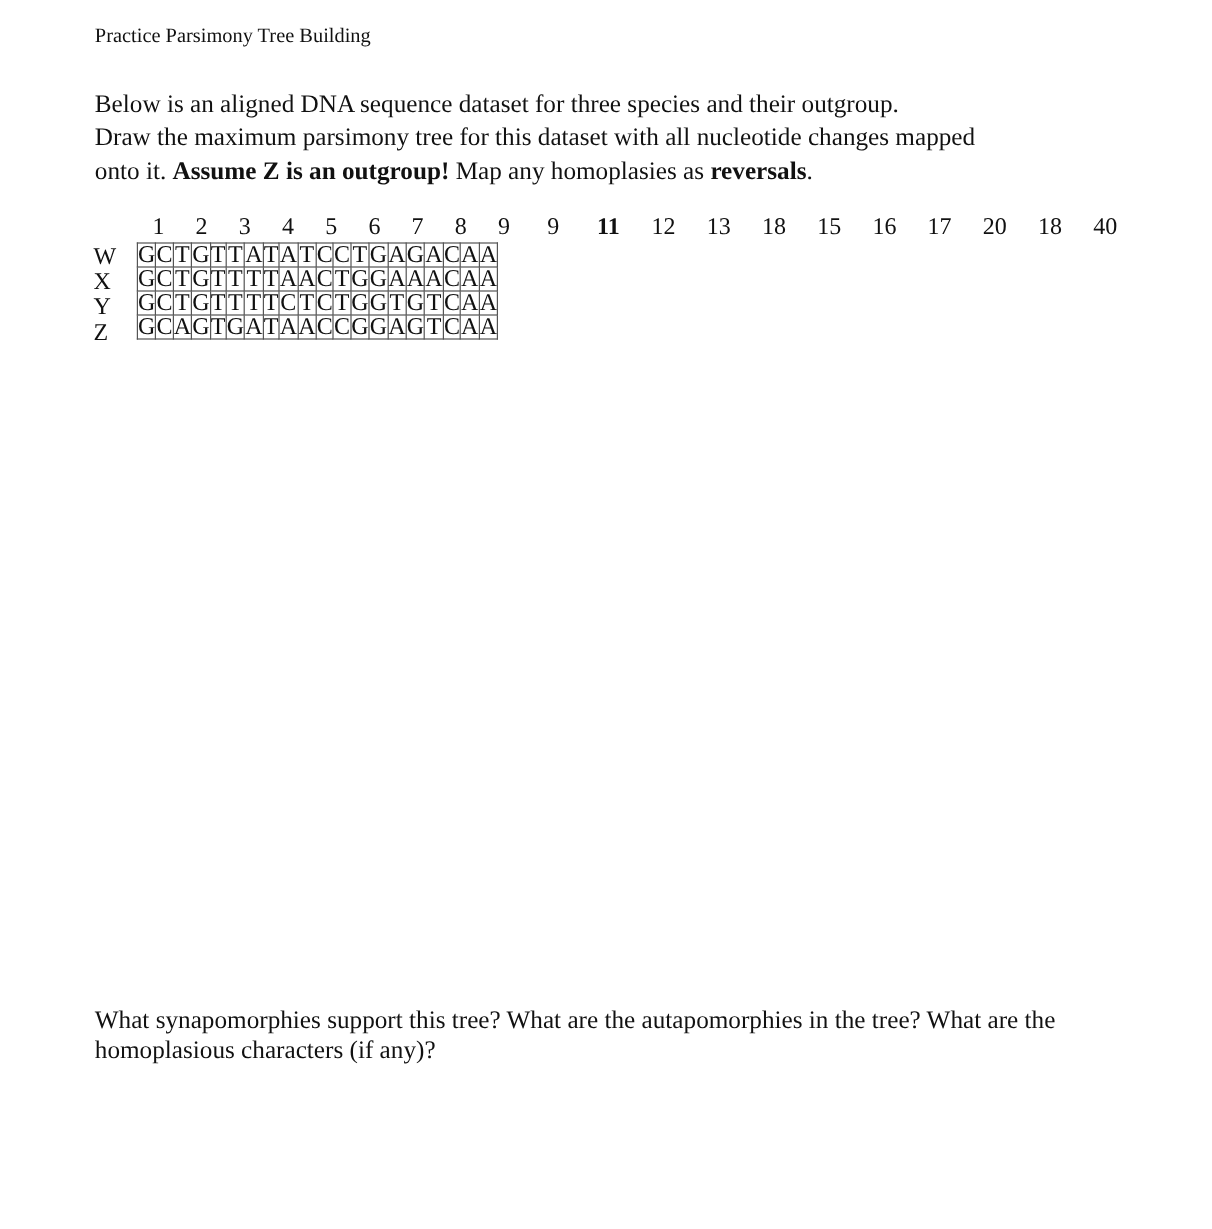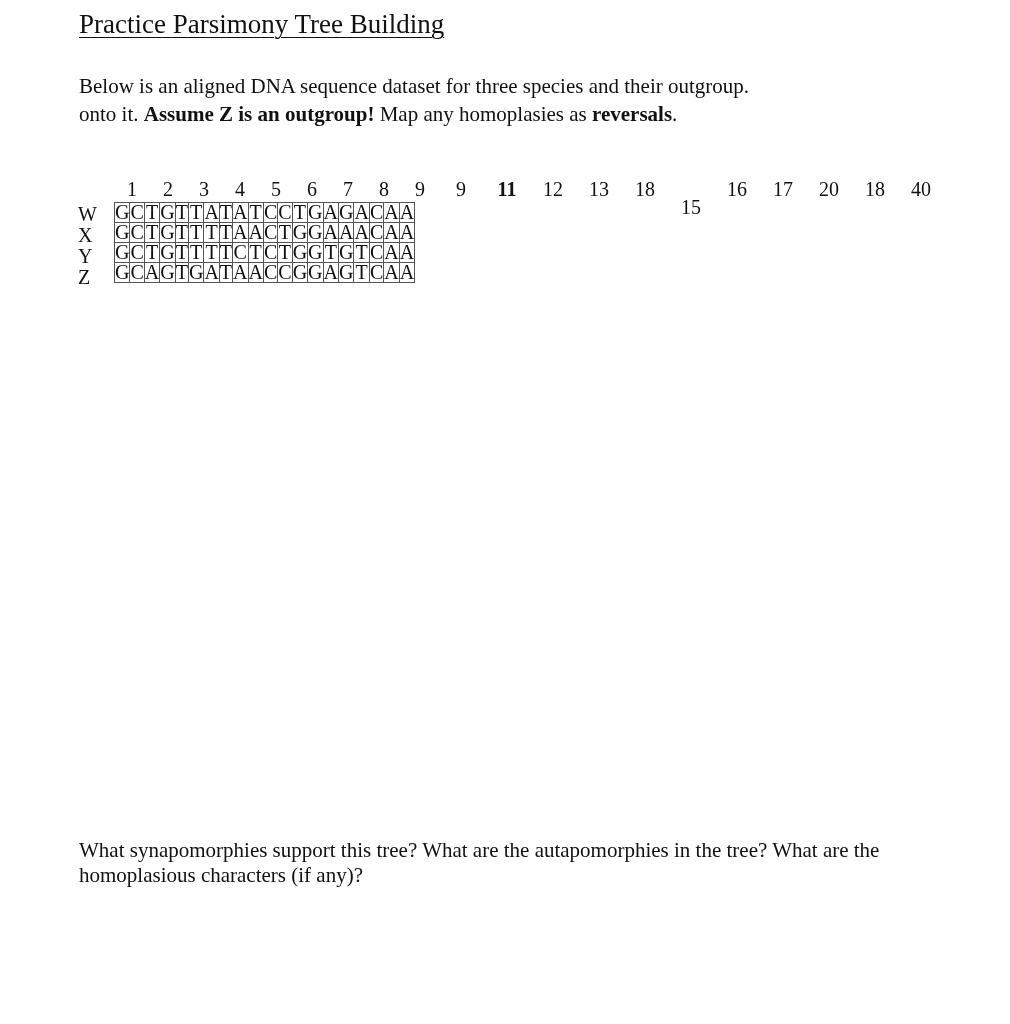--- a/index.html
+++ b/index.html
@@ -1,22 +1,22 @@
 <!DOCTYPE html>
 <html><head>
   <meta charset="utf-8">
   <style>
     html, body { margin: 0; padding: 0; background: #ffffff; }
     body {
       width: 1010px; height: 1024px; position: relative; overflow: hidden;
       font-family: "Liberation Serif", "DejaVu Serif", serif; color: #111;
     }
     .title {
-      position: absolute; left: 79px; top: 9px;
-      font-size: 27px; text-decoration: underline; text-underline-offset: 4px;
+      position: absolute; left: 79px; top: 20px;
+      font-size: 17px; text-underline-offset: 4px;
       text-decoration-thickness: 1px; letter-spacing: 0px;
     }
     .intro {
       position: absolute; left: 79px; top: 72px; width: 880px;
       font-size: 21px; line-height: 28px;
     }
     .intro b { font-weight: bold; }
     .matrix-wrap { position: absolute; left: 78px; top: 176px; }
     .hdr-row { position: relative; height: 26px; }
     .hdr-num {
@@ -39,40 +39,41 @@
       font-size: 21px; line-height: 25px;
     }
   </style>
 </head>
 <body>
 
 <div class="title">Practice Parsimony Tree Building</div>
 
 <div class="intro">
   <div>Below is an aligned DNA sequence dataset for three species and their outgroup.</div>
+  <div>Draw the maximum parsimony tree for this dataset with all nucleotide changes mapped</div>
   <div><span>onto it.  </span><b>Assume Z is an outgroup!</b><span> Map any homoplasies as </span><b>reversals</b><span>.</span></div>
 </div>
 
 <div class="matrix-wrap">
   <div class="hdr-row" id="hdr-row">
       <div class="hdr-num" style="left: 36px; width: 36px;">1</div>
       <div class="hdr-num" style="left: 72px; width: 36px;">2</div>
       <div class="hdr-num" style="left: 108px; width: 36px;">3</div>
       <div class="hdr-num" style="left: 144px; width: 36px;">4</div>
       <div class="hdr-num" style="left: 180px; width: 36px;">5</div>
       <div class="hdr-num" style="left: 216px; width: 36px;">6</div>
       <div class="hdr-num" style="left: 252px; width: 36px;">7</div>
       <div class="hdr-num" style="left: 288px; width: 36px;">8</div>
       <div class="hdr-num" style="left: 324px; width: 36px;">9</div>
       <div class="hdr-num" style="left: 360px; width: 46px;">9</div>
       <div class="hdr-num" style="left: 406px; width: 46px; font-weight: bold;">11</div>
       <div class="hdr-num" style="left: 452px; width: 46px;">12</div>
       <div class="hdr-num" style="left: 498px; width: 46px;">13</div>
       <div class="hdr-num" style="left: 544px; width: 46px;">18</div>
-      <div class="hdr-num" style="left: 590px; width: 46px; margin-top: 18px;">15</div>
+      <div class="hdr-num" style="left: 590px; width: 46px;">15</div>
       <div class="hdr-num" style="left: 636px; width: 46px; text-align: center;">16</div>
       <div class="hdr-num" style="left: 682px; width: 46px;">17</div>
       <div class="hdr-num" style="left: 728px; width: 46px;">20</div>
       <div class="hdr-num" style="left: 774px; width: 46px;">18</div>
       <div class="hdr-num" style="left: 820px; width: 46px;">40</div>
     </div>
   <div id="labels" style="position:absolute;left:0;top:28px;">
       <div class="mrow">
         <span class="rlabel">W</span>
       </div>

